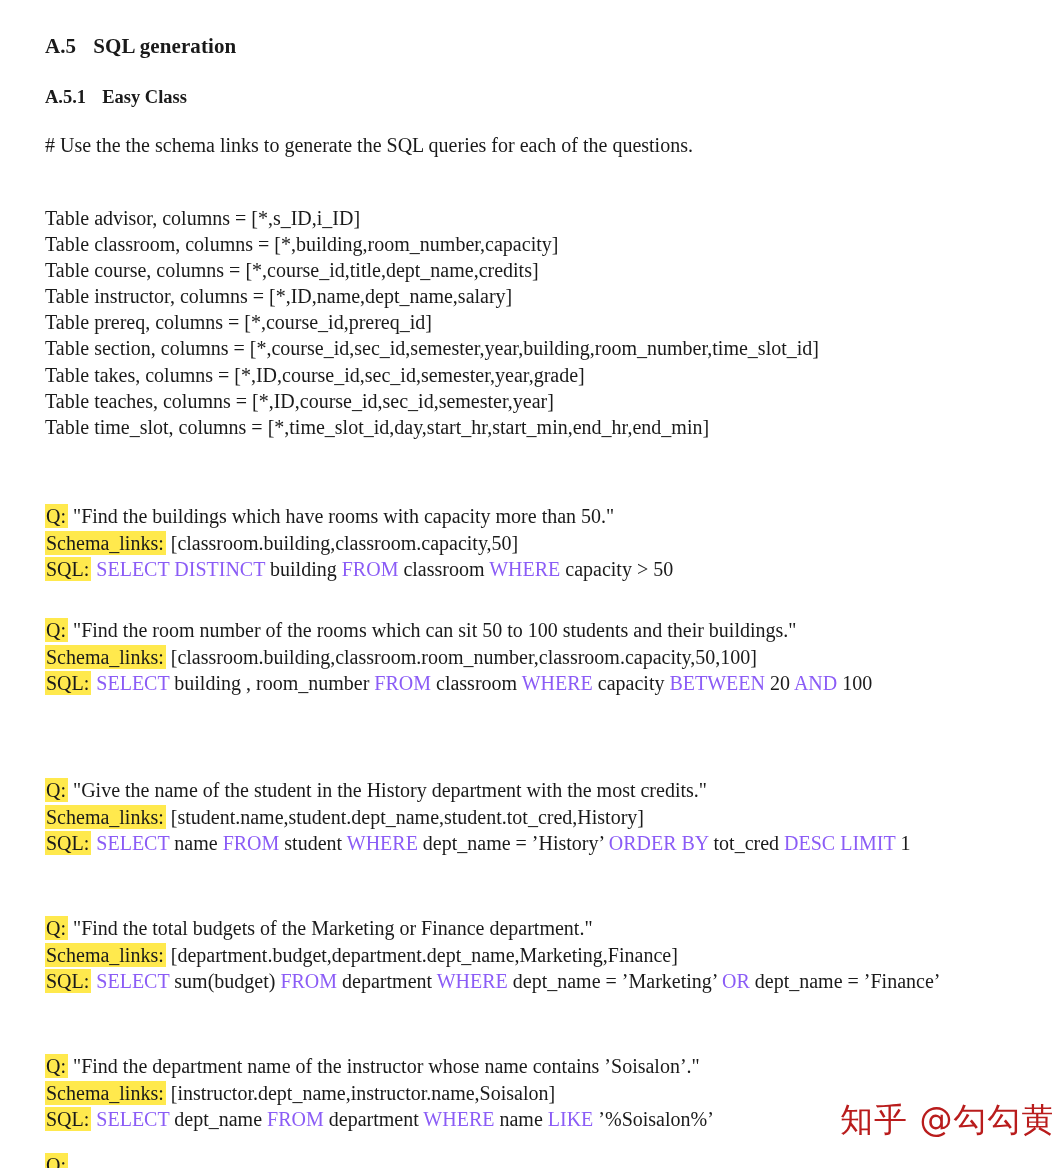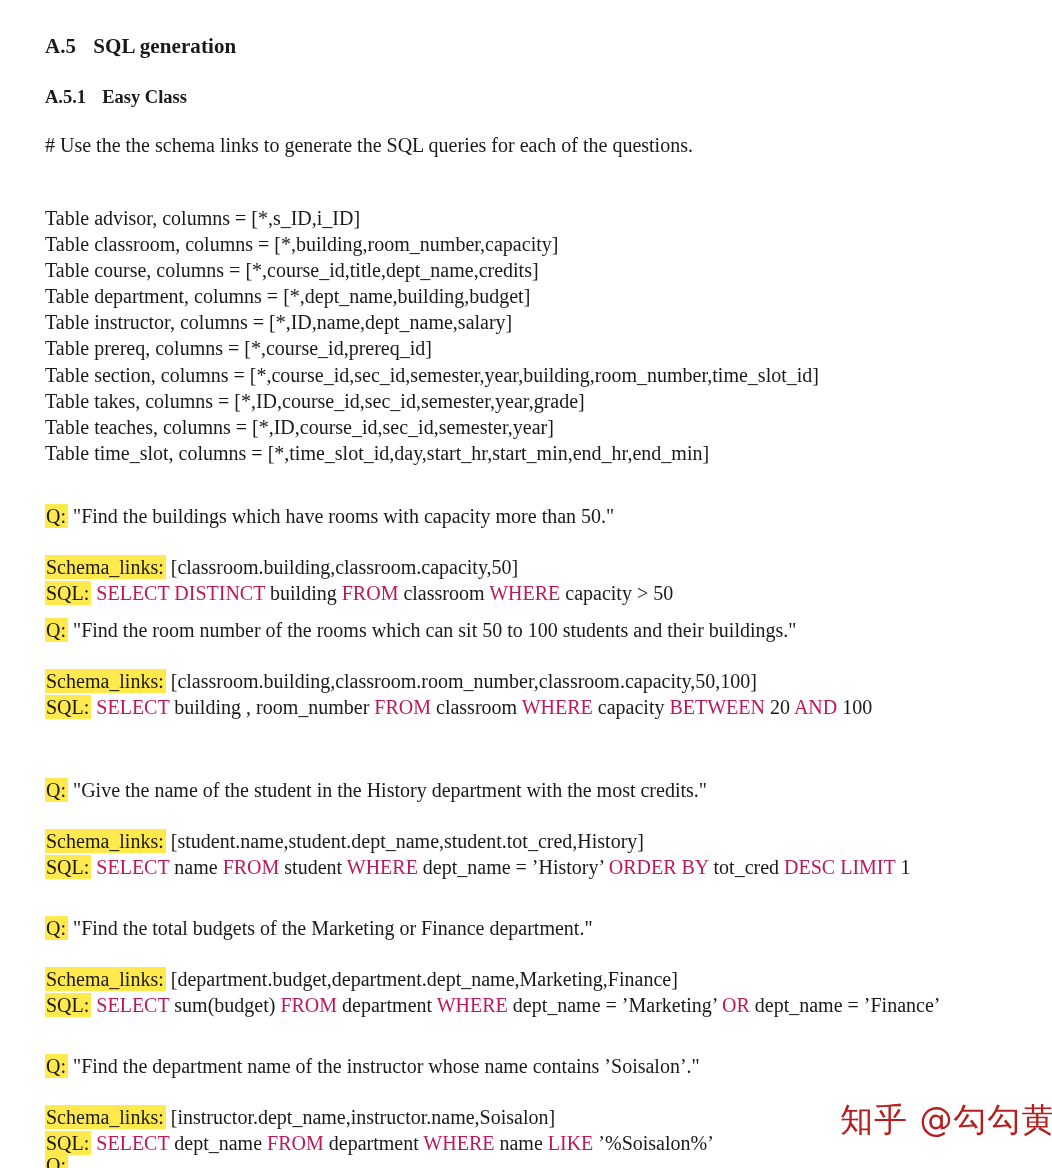--- a/index.html
+++ b/index.html
@@ -68,30 +68,30 @@
     left: 0;
     width: 962px;
     font-size: 20px;
     line-height: 26.5px;
   }
   .qline {
     text-align: justify;
     text-justify: inter-word;
     margin: 0;
   }
-  .qline.nowrap { white-space: nowrap; margin-top: 24px; }
+  .qline.nowrap { white-space: nowrap; }
   .hl {
     background: #ffe94d;
     font-weight: normal;
     padding: 1px 2px 1px 1px;
     box-decoration-break: clone;
     -webkit-box-decoration-break: clone;
   }
   .kw {
-    color: #be185d;
+    color: #8b5cf6;
   }
   .sql-line { margin: 0; }
 
   .watermark {
     position: absolute;
     left: 840px;
     top: 1098px;
     font-size: 33px;
     color: #b91c1c;
     font-family: "DejaVu Sans", sans-serif;
@@ -122,21 +122,20 @@
   <h3 class="sub-title">
     <span class="num">A.5.1</span><span>Easy Class</span>
   </h3>
 
   <div class="instruction"># Use the the schema links to generate the SQL queries for each of the questions.</div>
 
   <div class="schema" id="schema-list">
       <div class="srow">Table advisor, columns = [*,s_ID,i_ID]</div>
       <div class="srow">Table classroom, columns = [*,building,room_number,capacity]</div>
       <div class="srow">Table course, columns = [*,course_id,title,dept_name,credits]</div>
-      <div class="srow">Table department, columns = [*,dept_name,building,budget]</div>
       <div class="srow">Table instructor, columns = [*,ID,name,dept_name,salary]</div>
       <div class="srow">Table prereq, columns = [*,course_id,prereq_id]</div>
       <div class="srow">Table section, columns = [*,course_id,sec_id,semester,year,building,room_number,time_slot_id]</div>
       <div class="srow">Table takes, columns = [*,ID,course_id,sec_id,semester,year,grade]</div>
       <div class="srow">Table teaches, columns = [*,ID,course_id,sec_id,semester,year]</div>
       <div class="srow">Table time_slot, columns = [*,time_slot_id,day,start_hr,start_min,end_hr,end_min]</div>
     </div>
 
   <div id="examples-root">
       <div class="qblock" style="top: 503px;">

